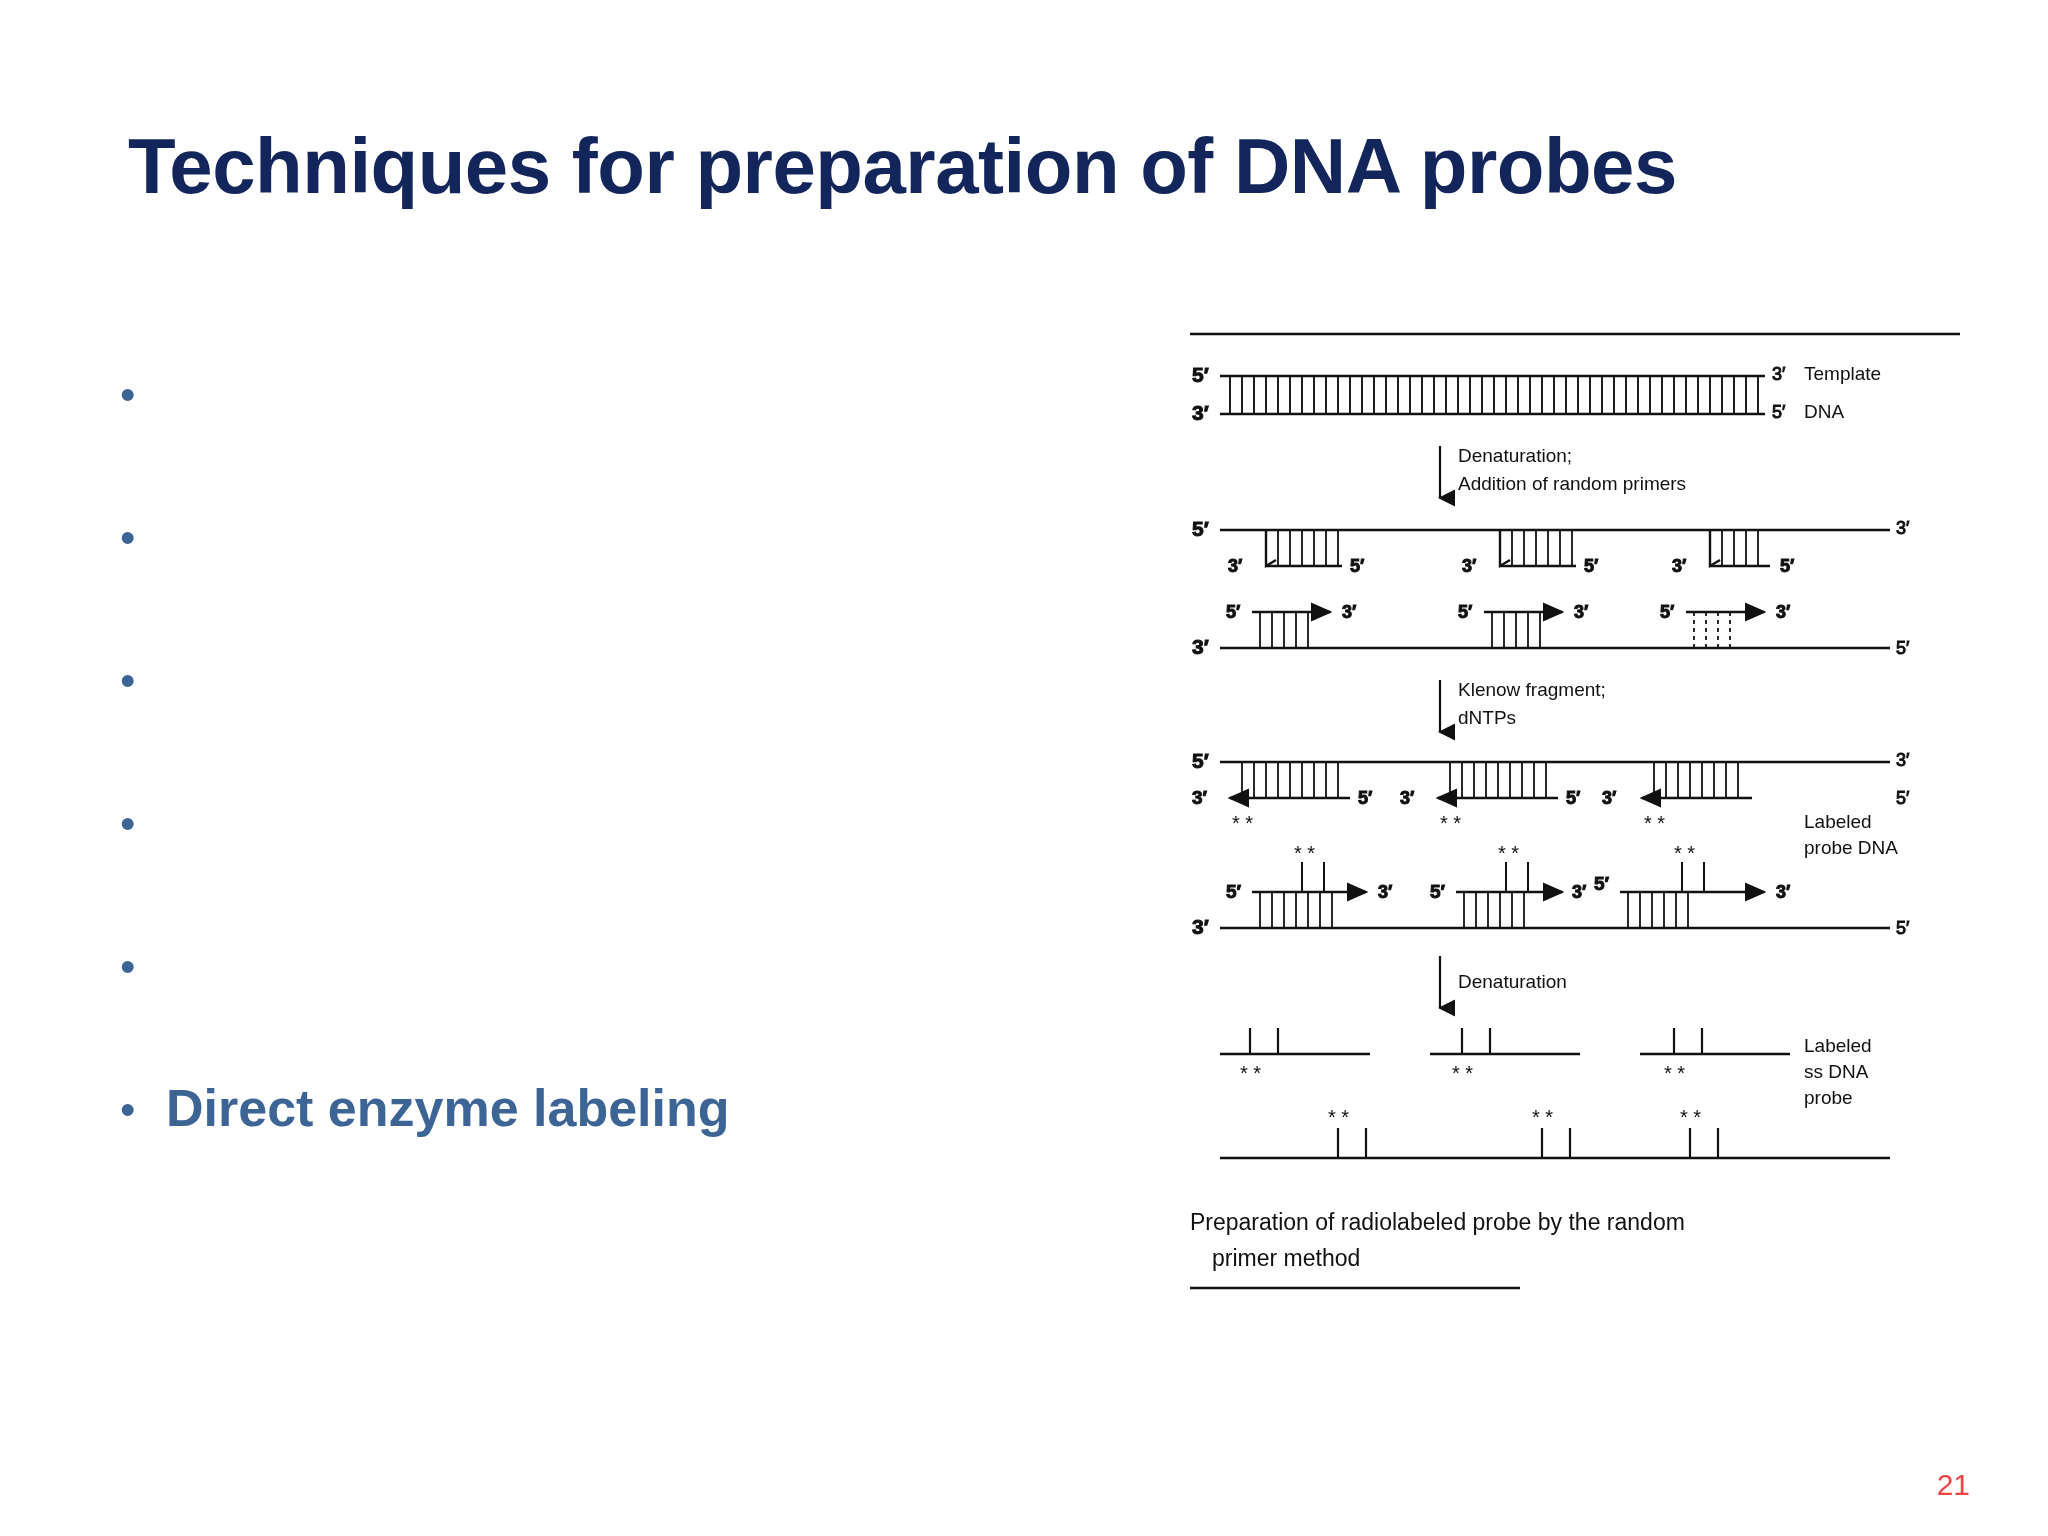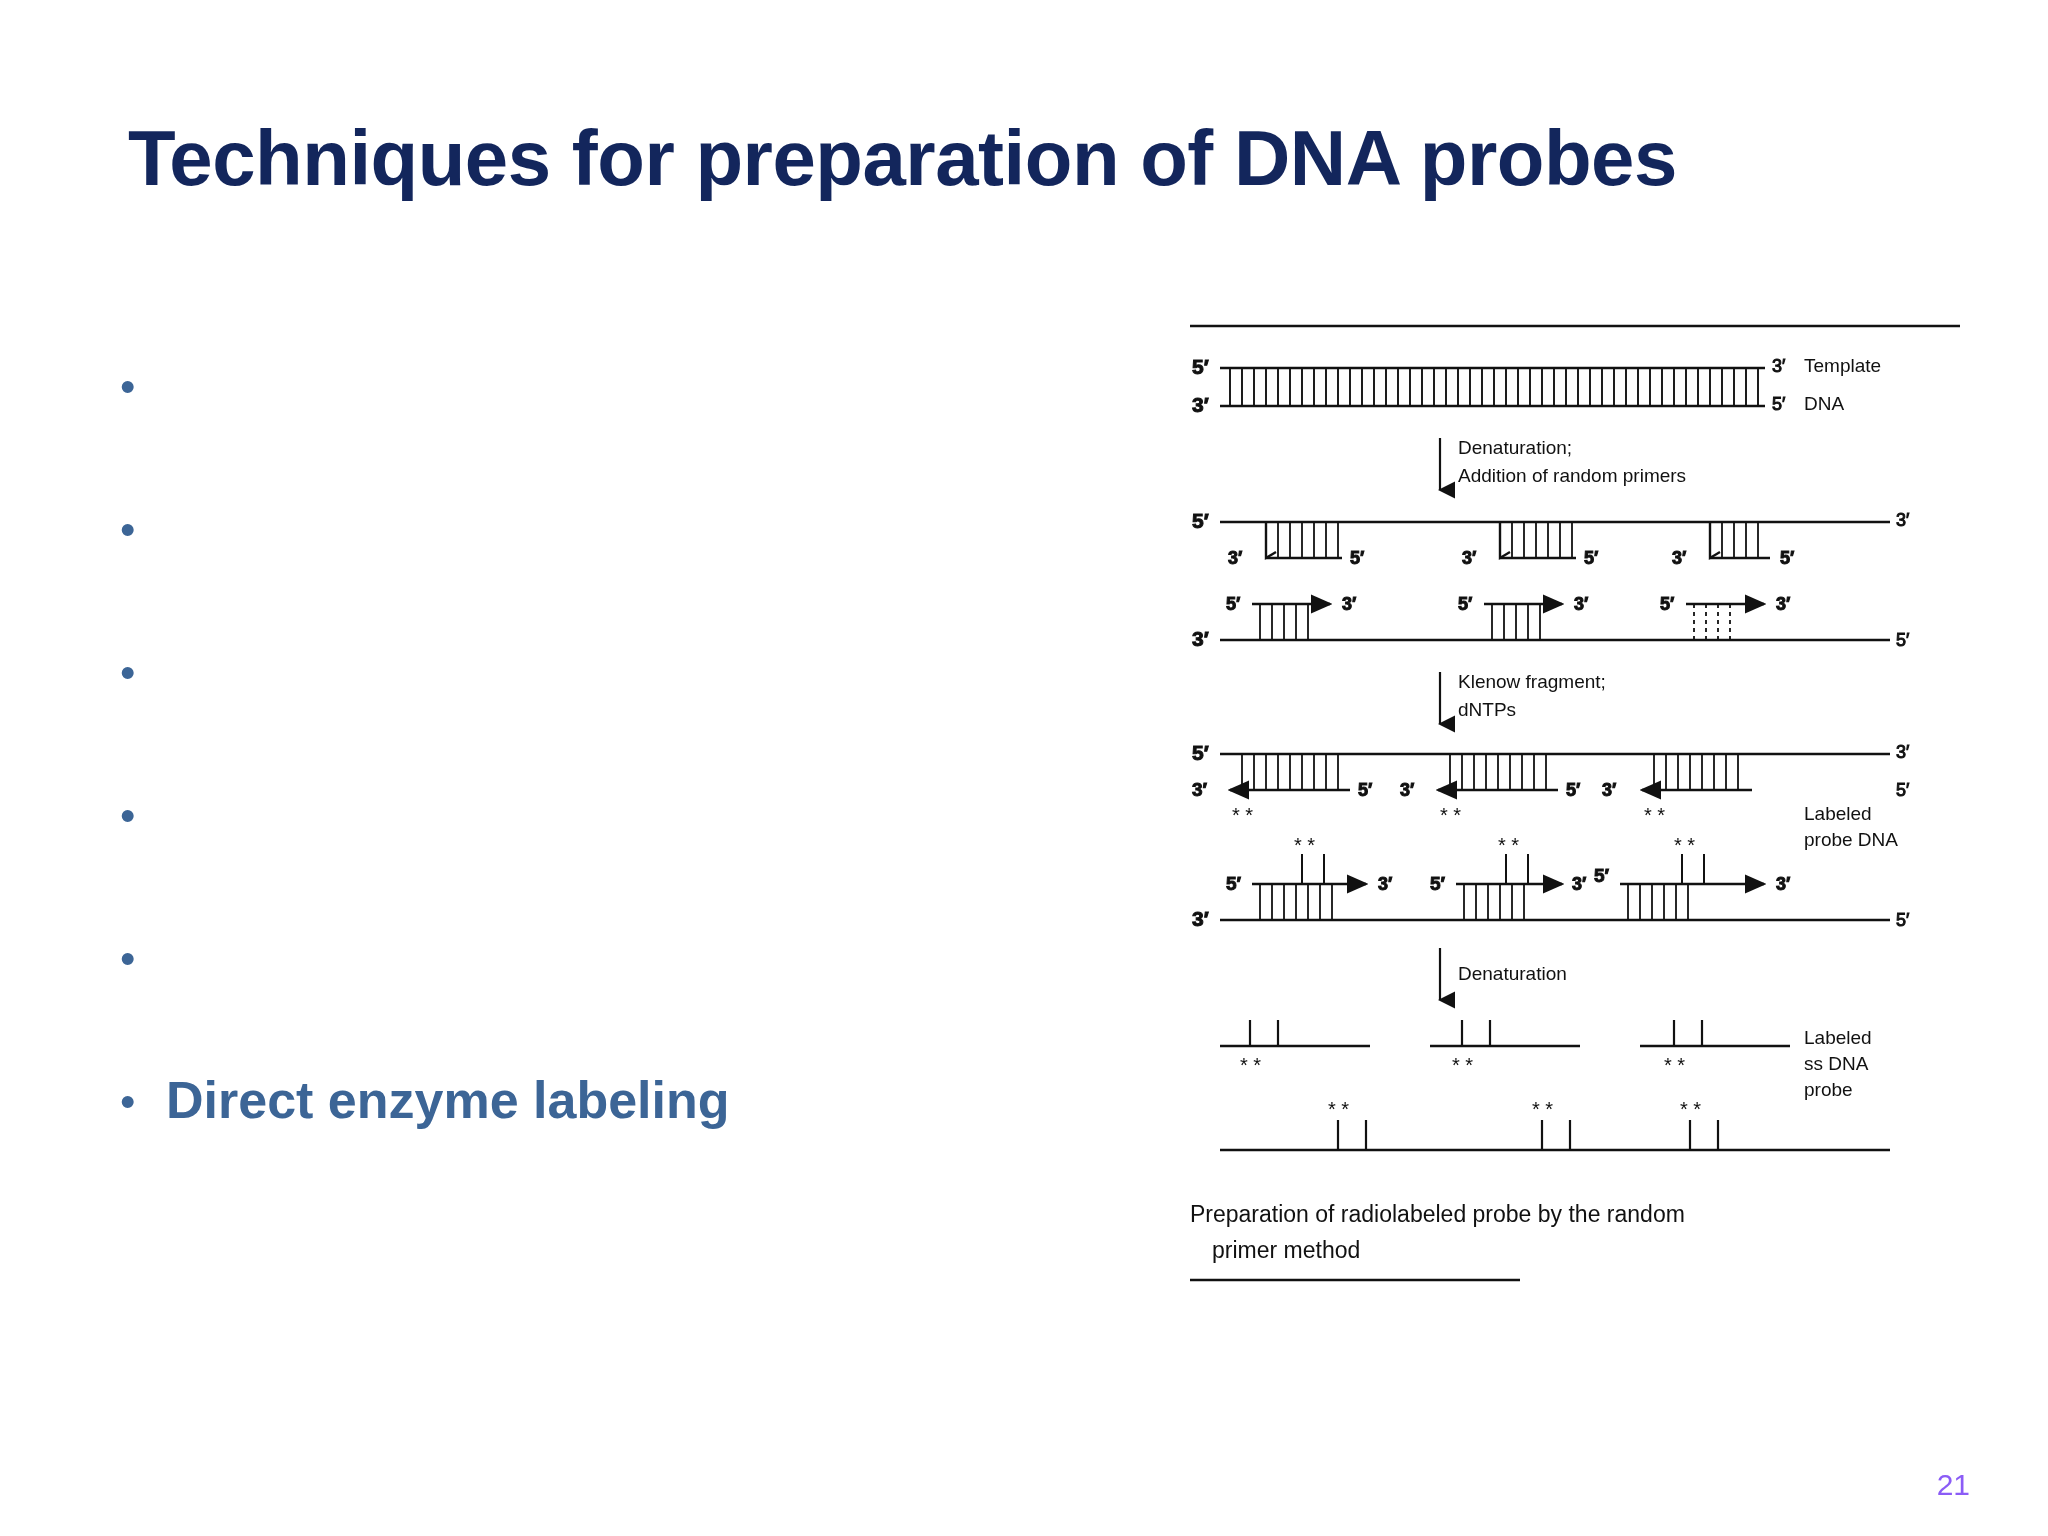--- a/index.html
+++ b/index.html
@@ -11,20 +11,21 @@
     width: 2048px;
     height: 1536px;
     font-family: "Liberation Sans", sans-serif;
     overflow: hidden;
     position: relative;
   }
   .slide {
     position: absolute;
     inset: 0;
     background: #ffffff;
+    margin-top: 8px;
   }
 
   
   .slide-title {
     position: absolute;
     left: 128px;
     top: 118px;
     width: 1820px;
     font-size: 78px;
     font-weight: bold;
@@ -76,21 +77,21 @@
     width: 770px;
     height: 1010px;
   }
 
   
   .page-number {
     position: absolute;
     right: 78px;
     bottom: 34px;
     font-size: 30px;
-    color: #8b5cf6;
+    color: #ef4444;
   }
 </style>
 </head>
 <body>
 
 <div class="slide">
 
   <div class="slide-title">Techniques for preparation of DNA probes</div>
 
   <div class="bullet-list">

